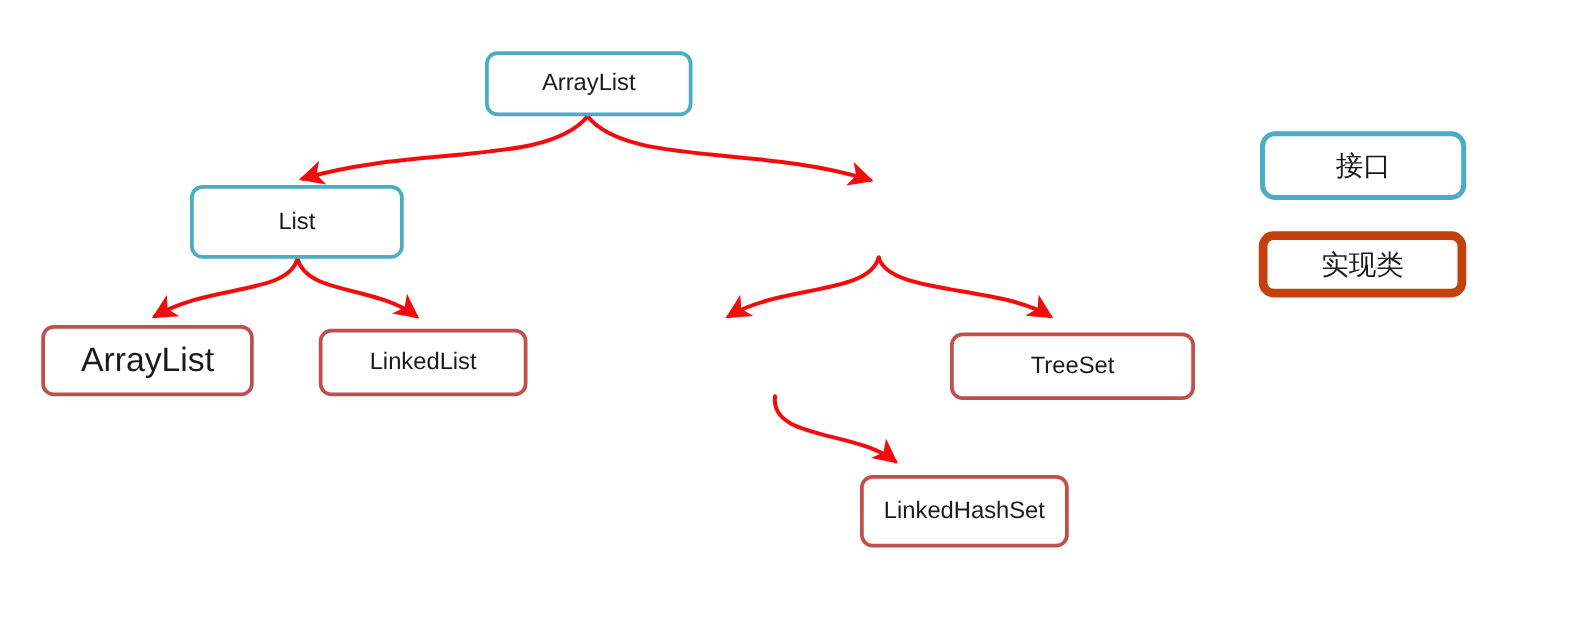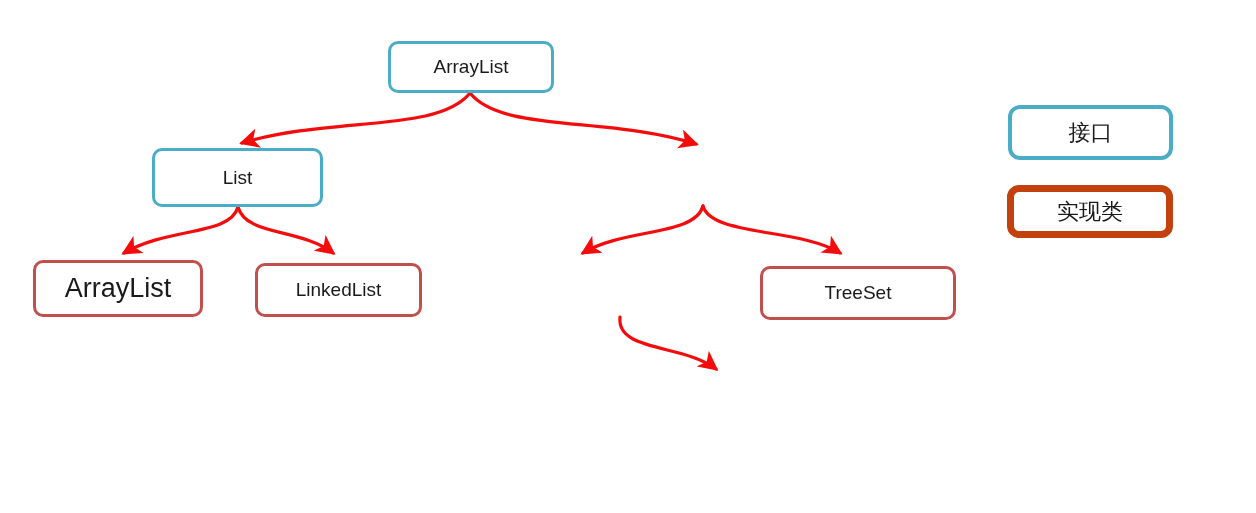--- a/index.html
+++ b/index.html
@@ -92,20 +92,23 @@
 
   <div class="node impl" style="left:255px; top:263px; width:167px; height:54px">
     <span>LinkedList</span>
   </div>
 
 
   <div class="node impl" style="left:760px; top:266px; width:196px; height:54px">
     <span>TreeSet</span>
   </div>
 
+  <div class="node impl" style="left:688px; top:380px; width:167px; height:58px">
+    <span>LinkedHashSet</span>
+  </div>
 
   <div class="legend-box interface" style="left:1008px; top:105px; width:165px; height:55px">
     <span>接口</span>
   </div>
 
   <div class="legend-box impl" style="left:1007px; top:185px; width:166px; height:53px">
     <span>实现类</span>
   </div>
 
 

